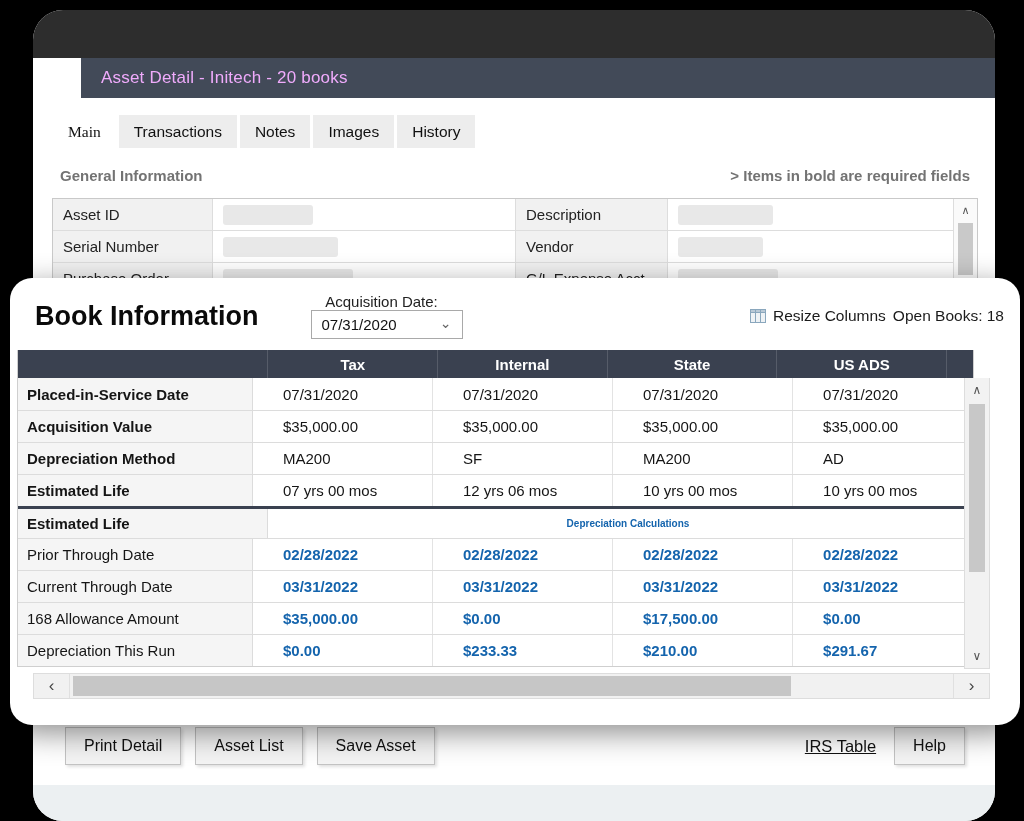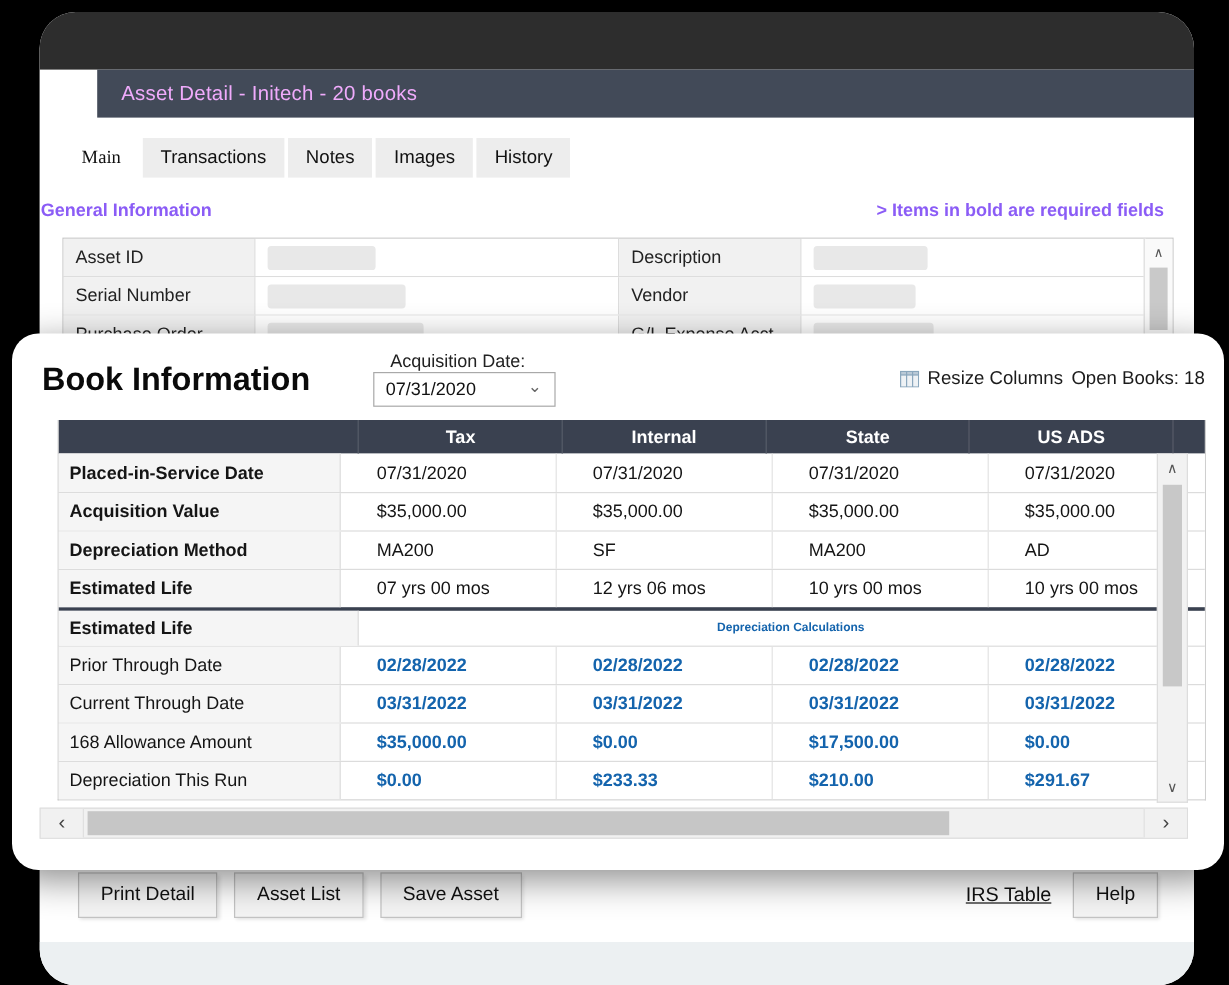--- a/index.html
+++ b/index.html
@@ -11,22 +11,22 @@
     background:#fff;border-radius:30px;overflow:hidden;}
   .chrome-strip{position:absolute;top:0;left:0;right:0;height:48px;background:var(--top-strip,#2d2d2d);}
   .title-bar{position:absolute;top:48px;left:0;right:0;height:40px;background:var(--title-bar,#424a58);
     color:#f0abfc;font-size:17px;display:flex;align-items:center;padding-left:20px;letter-spacing:.2px;margin-left:48px;}
 
   .tabs{position:absolute;top:105px;left:20px;display:flex;gap:3px;}
   .tab{height:33px;padding:0 15px;display:flex;align-items:center;font-size:15.5px;color:#111;
     background:#ededed;cursor:default;}
   .tab.active{background:#fff;font-family:Liberation Serif, serif;}
 
-  .gi-head{position:absolute;top:157px;left:1px;right:25px;display:flex;justify-content:space-between;
-    font-size:15px;font-weight:bold;color:#8b5cf6;}
+  .gi-head{position:absolute;top:157px;left:27px;right:25px;display:flex;justify-content:space-between;
+    font-size:15px;font-weight:bold;color:#737373;}
   .gi-grid{position:absolute;top:188px;left:19px;width:926px;border:1px solid #c9c9c9;background:#fff;}
   .gi-row{display:flex;height:32px;border-bottom:1px solid #ddd;}
   .gi-row:last-child{border-bottom:none;}
   .gi-label{background:#f1f1f1;border-right:1px solid #ddd;display:flex;align-items:center;
     padding-left:10px;font-size:15px;color:#222;}
   .gi-label.c1{width:160px;} .gi-label.c3{width:152px;}
   .gi-value{background:#fff;border-right:1px solid #ddd;display:flex;align-items:center;padding-left:10px;}
   .gi-value.c2{width:303px;} .gi-value.c4{width:287px;border-right:none;}
   .pill{display:inline-block;height:20px;border-radius:3px;background:#e8e8e8;}
   .gi-scroll{position:absolute;right:0;top:0;bottom:0;width:24px;background:#fafafa;border-left:1px solid #ddd;}
@@ -49,21 +49,21 @@
   .bp-header{position:absolute;top:20px;left:25px;right:16px;height:36px;display:flex;align-items:center;}
   .bp-title{font-size:27px;font-weight:bold;color:#0a0a0a;}
   .acq-group{display:flex;align-items:center;margin-left:42px;flex-direction:column;}
   .acq-label{font-size:15px;color:#222;}
   .acq-select{margin-left:10px;width:152px;height:29px;border:1px solid #a9a9a9;background:#fff;
     display:flex;align-items:center;padding:0 10px;font-size:15px;color:#111;}
   .acq-select .chev{margin-left:auto;color:#666;font-size:14px;transform:translateY(-2px);}
   .bp-right{margin-left:auto;display:flex;align-items:center;gap:7px;font-size:15.5px;color:#1b1b1b;}
 
   
-  .bp-table{position:absolute;left:38px;top:72px;width:957px;border:1px solid #cfcfcf;border-top:none;}
+  .bp-table{position:absolute;left:7px;top:72px;width:957px;border:1px solid #cfcfcf;border-top:none;}
   .bt-header{display:flex;height:28px;background:var(--table-header,#3a4150);color:#fff;}
   .bt-hlabel{width:250px;}
   .bt-hcell{width:170px;display:flex;align-items:center;justify-content:center;
     font-size:15px;font-weight:bold;border-left:1px solid #565c69;}
   .bt-hend{width:27px;border-left:1px solid #565c69;}
   .bt-row{display:flex;height:32px;border-top:1px solid #dcdcdc;background:#fff;gap:20px;}
   .bt-row.thick{border-top:3px solid #3a4150;}
   .bt-label{width:250px;background:#f5f5f5;display:flex;align-items:center;padding-left:9px;
     font-size:15px;color:#151515;border-right:1px solid #dcdcdc;}
   .bt-label.bold{font-weight:bold;}

